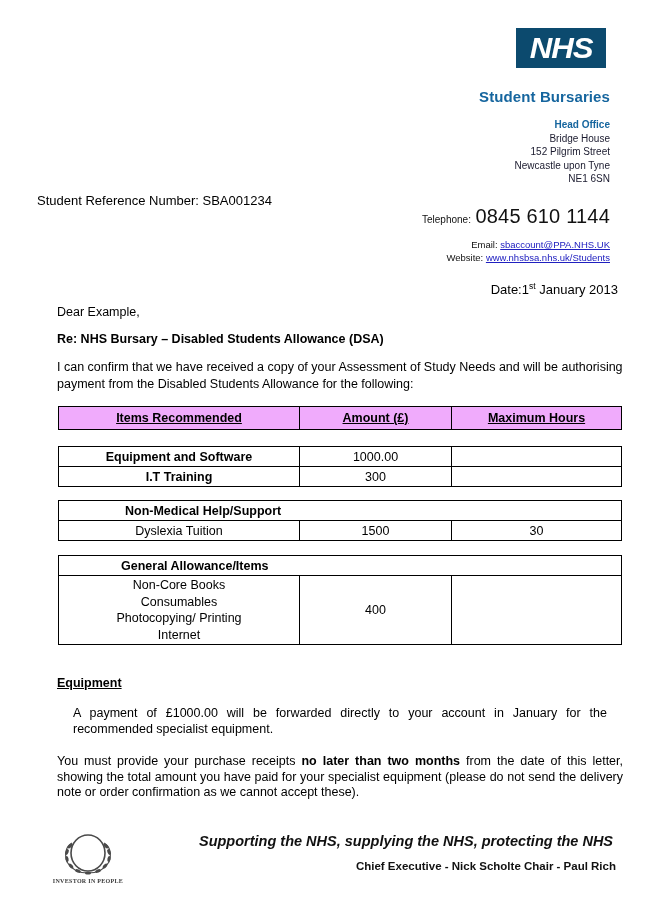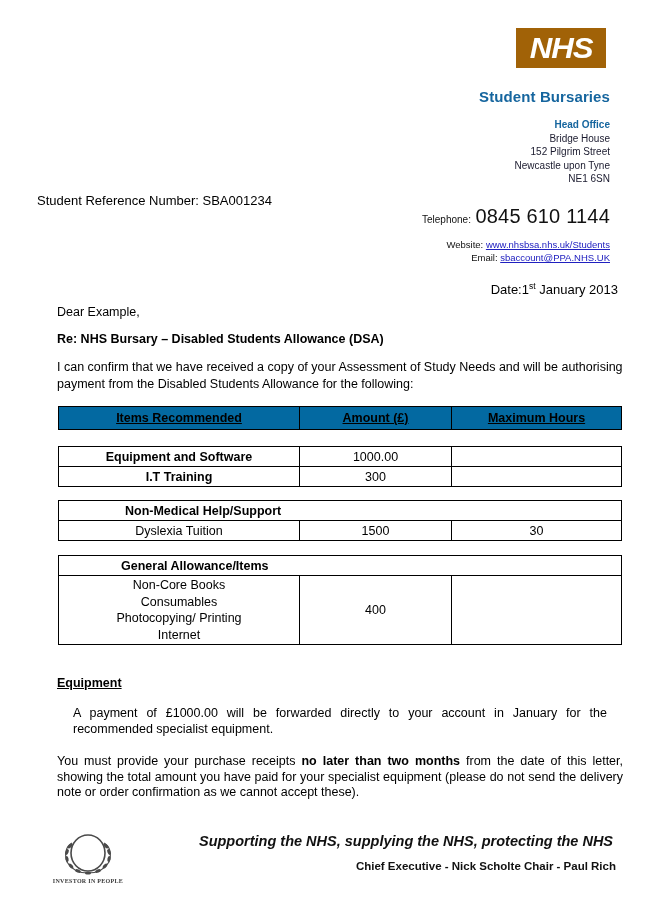--- a/index.html
+++ b/index.html
@@ -23,21 +23,21 @@
   .nhs-logo-wrap {
     position: absolute;
     top: 28px;
     left: 516px;
     width: 90px;
     height: 40px;
   }
   .nhs-logo {
     width: 90px;
     height: 40px;
-    background: #a16207;
+    background: #0c4a6e;
     display: flex;
     align-items: center;
     justify-content: center;
   }
   .nhs-logo span {
     font-family: "Liberation Sans", sans-serif;
     font-weight: bold;
     font-style: italic;
     font-size: 30px;
     letter-spacing: -1px;
@@ -152,21 +152,21 @@
   .col-item  { width: 241px; }
   .col-amt   { width: 152px; }
   .col-hours { width: 170px; }
 
   .tbl-head {
     position: absolute;
     top: 406px;
     left: 58px;
   }
   .tbl-head th {
-    background: #0369a1;
+    background: #f0abfc;
     font-weight: bold;
     height: 20px;
   }
   .tbl-head th span { text-decoration: underline; }
 
   .tbl-equip { position: absolute; top: 446px; left: 58px; }
   .tbl-equip td { height: 17px; }
   .tbl-equip .item { font-weight: bold; }
 
   .tbl-nmh { position: absolute; top: 500px; left: 58px; border-radius: 7px; }
@@ -270,26 +270,26 @@
     <div>NE1 6SN</div>
   </div>
 
   <div class="tel">
     <span class="tel-label">Telephone:</span>
     <span class="tel-number">0845 610 1144</span>
   </div>
 
   <div class="contact">
     <div>
+      <span>Email:</span>
+      <a href="#">sbaccount@PPA.NHS.UK</a>
+    </div>
+    <div>
       <span>Website:</span>
       <a href="#">www.nhsbsa.nhs.uk/Students</a>
-    </div>
-    <div>
-      <span>Email:</span>
-      <a href="#">sbaccount@PPA.NHS.UK</a>
     </div>
   </div>
 
   <div class="student-ref">
     <span>Student Reference Number:</span>
     <span>SBA001234</span>
   </div>
 
   <div class="date-line"><span>Date:</span><span>1</span><sup>st</sup><span> January 2013</span></div>
 

